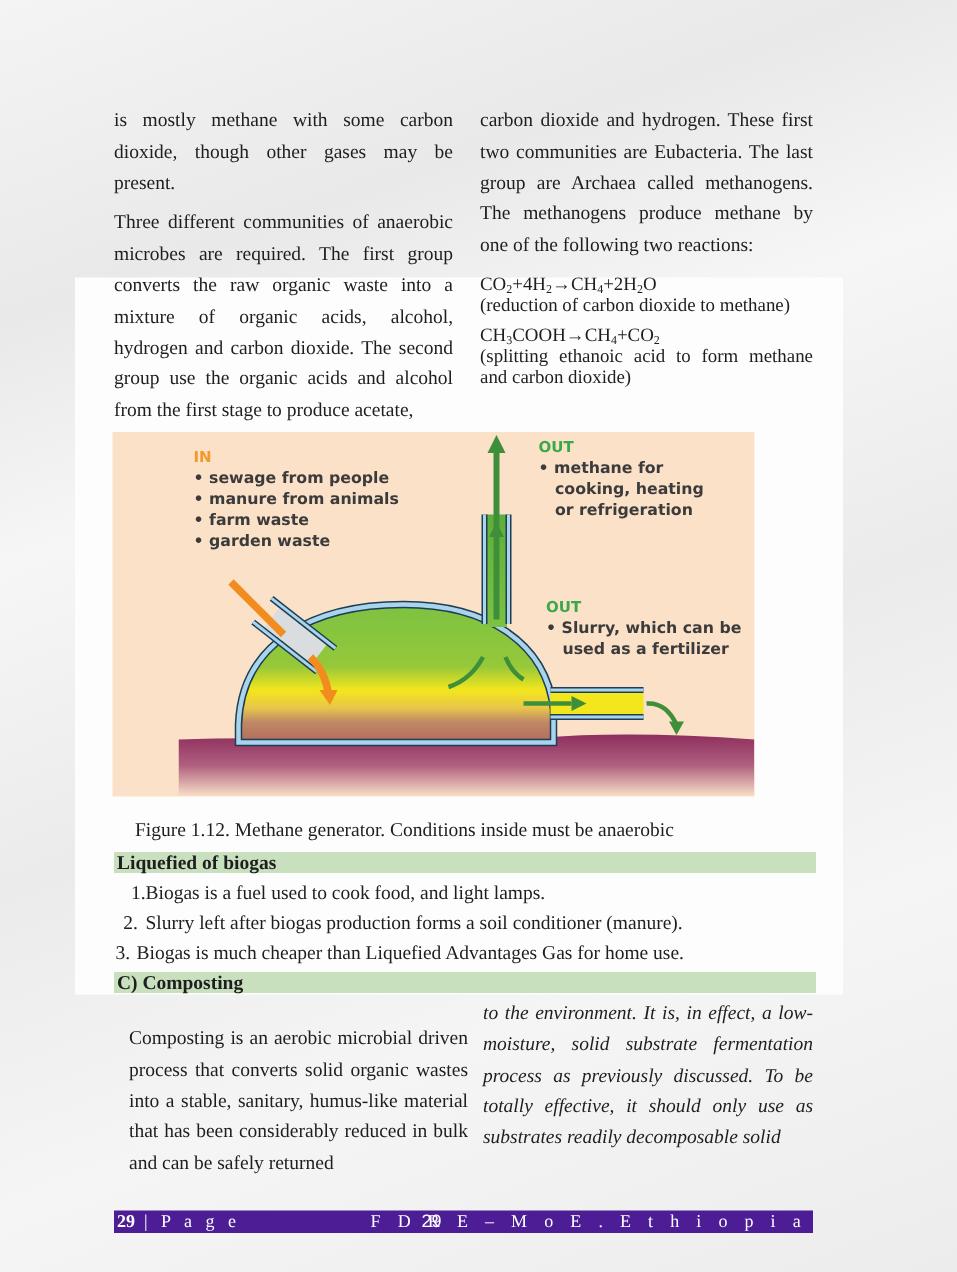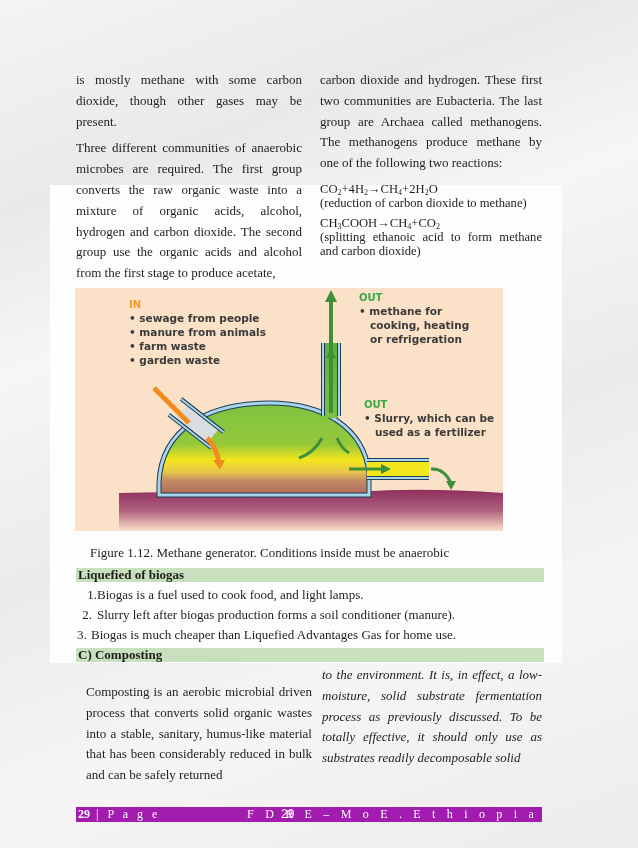--- a/index.html
+++ b/index.html
@@ -34,21 +34,21 @@
     position:absolute; left:76px; width:466px; height:14px;
     background:#c8e0bd; font-weight:bold; font-size:13px; line-height:14px; padding-left:2px;
   }
   .list-item { position:absolute; left:77px; font-size:13px; line-height:16px; }
   .list-item .num { display:inline-block; width:20px; }
   #colC { left:76px; top:682px; width:226px;margin-left:10px; }
   #colD { left:322px; top:665px; width:220px;font-style:italic; }
 
   .footer {
     position:absolute; left:76px; top:807px; width:466px; height:15px;
-    background:#a21caf; color:#fff; font-size:12px; line-height:15px;
+    background:#4c1d95; color:#fff; font-size:12px; line-height:15px;
   }
   .footer .left { position:absolute; left:2px; letter-spacing:3px; }
   .footer .left b { letter-spacing:0; }
   .footer .mid { position:absolute; left:205px; font-family:"Liberation Sans", sans-serif; font-size:12px; }
   .footer .right { position:absolute; right:4px; letter-spacing:4.2px; }
 
   .diag-text { font-family:"DejaVu Sans", sans-serif; font-size:10.5px; fill:#3b3b3b; font-weight:bold; }
   .diag-head { font-family:"DejaVu Sans", sans-serif; font-size:10px; font-weight:bold; }
 </style>
 </head>

